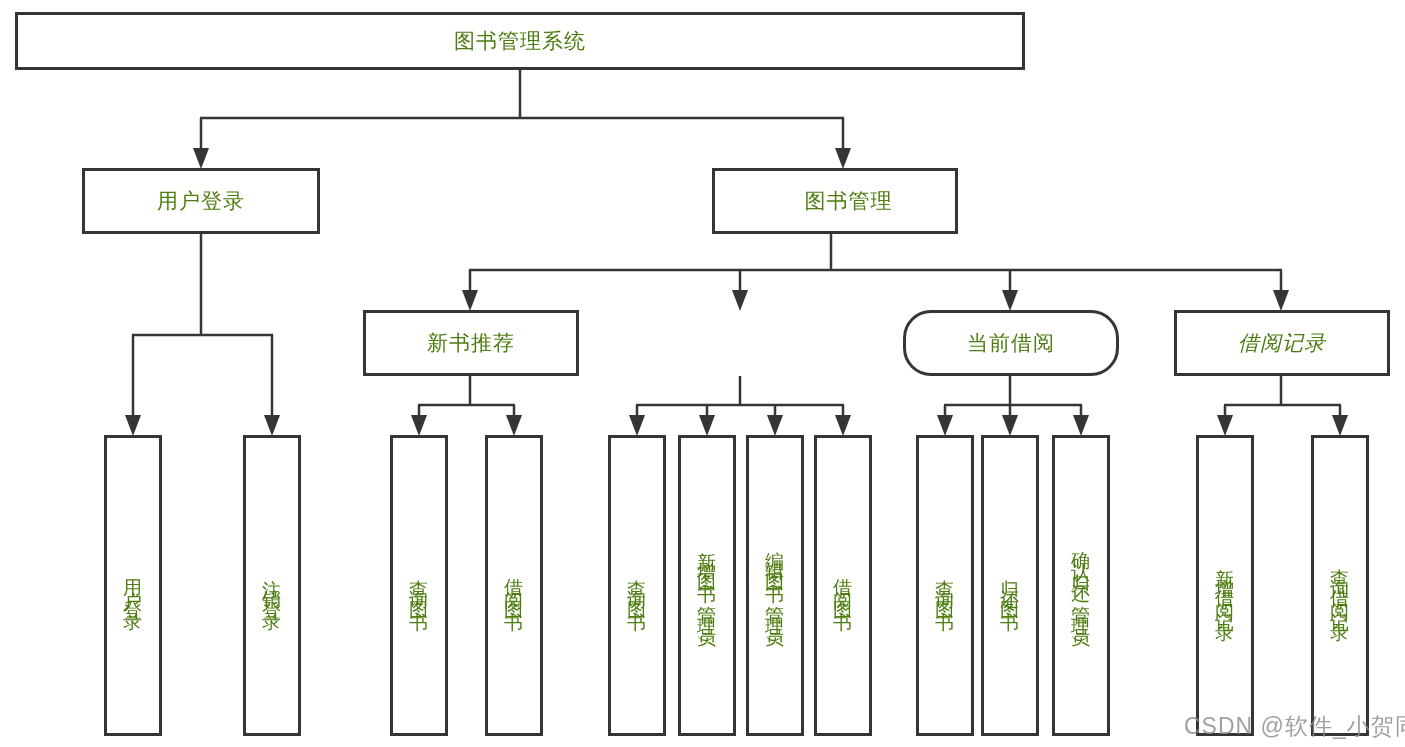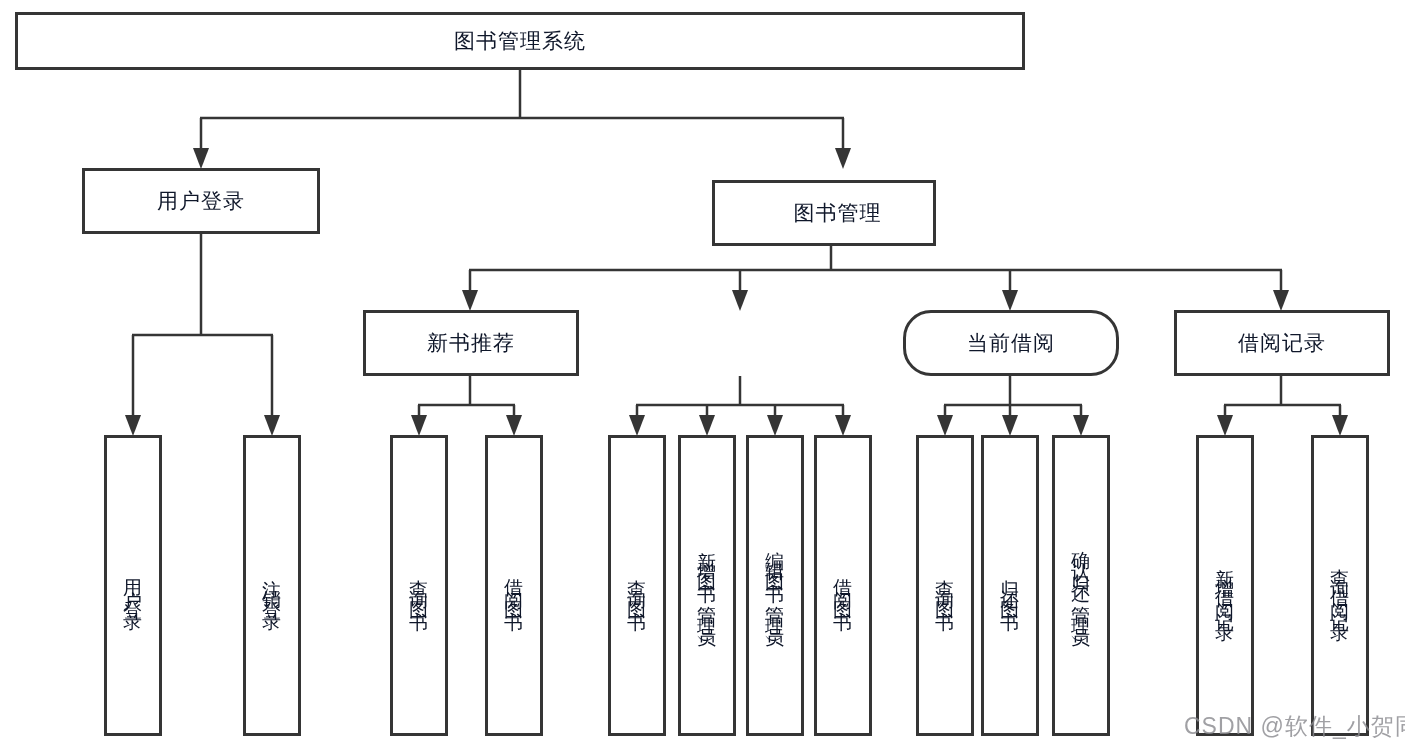--- a/index.html
+++ b/index.html
@@ -14,39 +14,39 @@
   .connectors {
     position: absolute;
     left: 0; top: 0;
     z-index: 0;
   }
   .hbox, .vbox {
     position: absolute;
     box-sizing: border-box;
     background: #ffffff;
     border: 3px solid #353535;
-    color: #0f172a;
+    color: #4d7c0f;
     display: flex;
     align-items: center;
     justify-content: center;
     z-index: 1;
   }
   .hbox {
     font-size: 21px;
     letter-spacing: 1px;
     height: 66px;
   }
   .root   { left: 15px;  top: 12px;  width: 1010px; height: 58px; }
   .l2a    { left: 82px;  top: 168px; width: 238px; }
-  .l2b    { left: 712px; top: 180px; width: 224px; padding-left: 27px; }
+  .l2b    { left: 712px; top: 168px; width: 246px; padding-left: 27px; }
   .l3     { top: 310px;  width: 216px; }
   .l3a    { left: 363px; }
   .l3b    { left: 633px; }
   .l3c    { left: 903px; border-radius: 28px; }
-  .l3d    { left: 1174px; }
+  .l3d    { left: 1174px; font-style: italic; }
   .vbox {
     top: 435px;
     width: 58px;
     height: 301px;
   }
   .vbox span {
     writing-mode: vertical-rl;
     text-orientation: mixed;
     font-size: 19px;
     letter-spacing: 11px;

